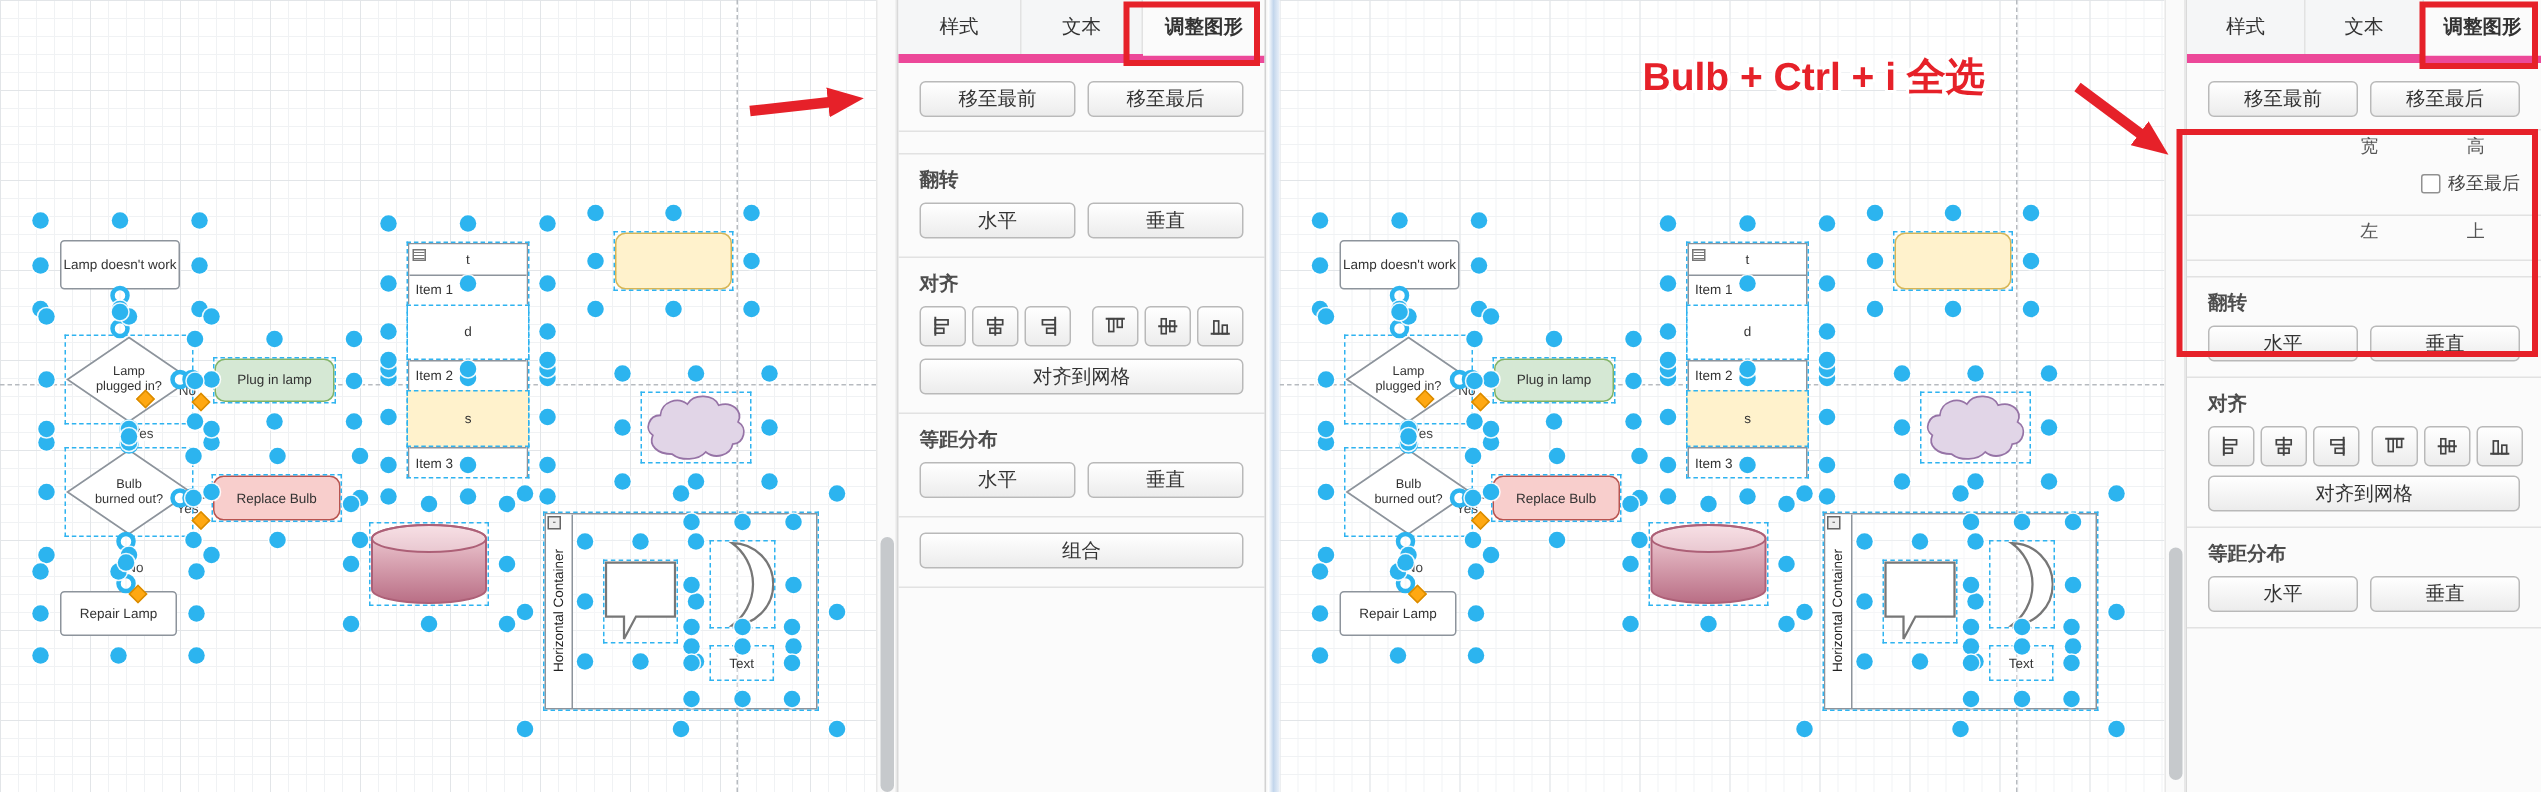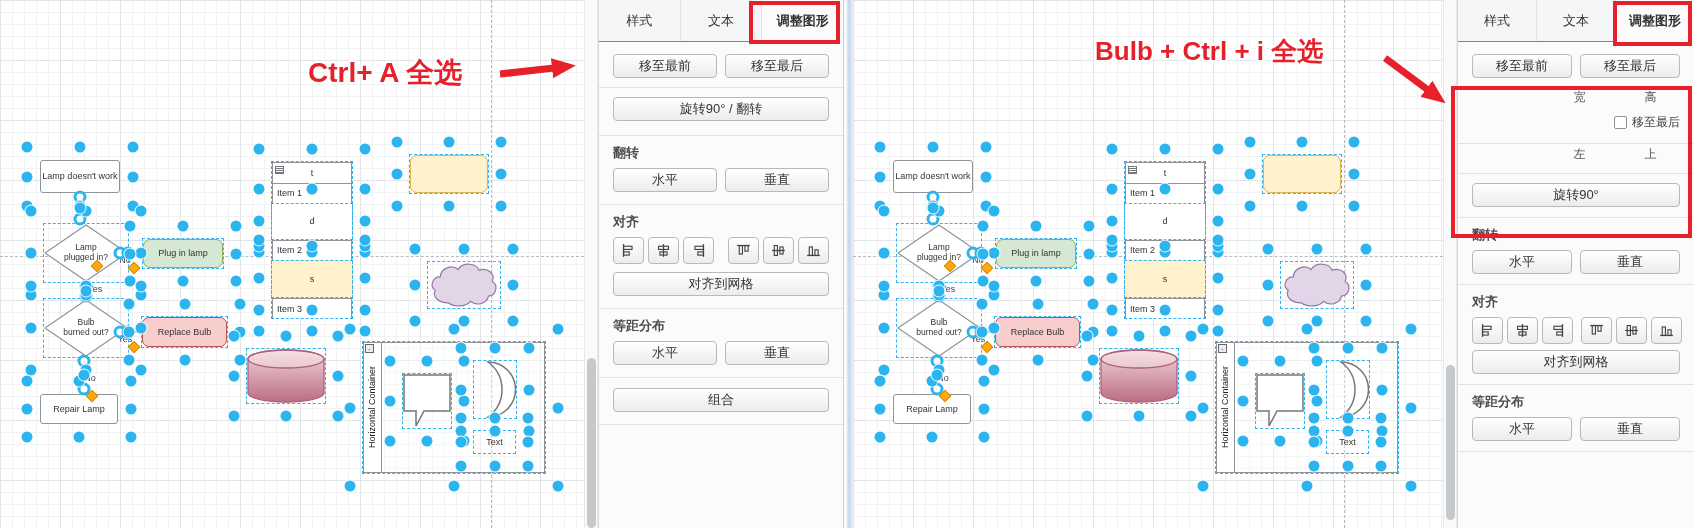--- a/index.html
+++ b/index.html
@@ -44,21 +44,21 @@
   
   .vscroll{position:absolute;top:0;bottom:0;width:14px;background:#fafafa;
            border-left:1px solid #e8e8e8;border-right:1px solid #e8e8e8;z-index:9;}
   .vthumb{position:absolute;left:2px;width:9px;border-radius:5px;background:#c6c9cc;}
   .strip{position:absolute;top:0;bottom:0;left:843px;width:10px;z-index:10;
          background:linear-gradient(90deg,#f4f4f4 0,#ffffff 18%,#c3d6ec 55%,#e9f0f9 100%);
          border-left:1px solid #d2d2d2;}
 
   
   .panel{position:absolute;top:0;bottom:0;background:#fbfbfb;border-left:1px solid #d9d9d9;z-index:9;}
-  .tabs{display:flex;height:42px;border-bottom:1px solid #ec4899;background:#f5f6f7;text-align:center;}
+  .tabs{display:flex;height:42px;border-bottom:6px solid #ec4899;background:#f5f6f7;text-align:center;}
   .tab{flex:1;display:flex;align-items:center;justify-content:center;font-size:13px;color:#333;
        border-right:1px solid #e2e2e2;}
   .tab:last-child{border-right:none;}
   .tab.active{background:#fbfbfb;font-weight:bold;position:relative;margin-bottom:-1px;
        border-bottom:1px solid #fbfbfb;}
   .pbtnrow{display:flex;gap:8px;margin:0 14px;}
   .pbtn{flex:1;height:24px;border:1px solid #b9b9b9;border-radius:4px;color:#333;font-size:13px;
         background:linear-gradient(#ffffff,#ececec);display:flex;align-items:center;justify-content:center;
         font-family:inherit;cursor:default;white-space:nowrap;}
   .phr{height:0;border-top:1px solid #e2e2e2;}
@@ -354,23 +354,20 @@
     <div class="tabs">
       <div class="tab">样式</div>
       <div class="tab">文本</div>
       <div class="tab active">调整图形</div>
     </div>
     <div class="pbtnrow" style="margin-top:12px">
       <button class="pbtn">移至最前</button>
       <button class="pbtn">移至最后</button>
     </div>
     <div class="phr" style="margin-top:9px"></div>
-    <div class="pbtnrow" style="margin-top:9px">
-      <button class="pbtn">旋转90° / 翻转</button>
-    </div>
     <div class="phr" style="margin-top:14px"></div>
     <div class="slabel">翻转</div>
     <div class="pbtnrow" style="margin-top:6px">
       <button class="pbtn">水平</button>
       <button class="pbtn">垂直</button>
     </div>
     <div class="phr" style="margin-top:12px"></div>
     <div class="slabel">对齐</div>
     <div class="iconrow">
         <button class="icobtn">
@@ -707,23 +704,20 @@
       <span>移至最后</span>
     </div>
     <div class="phr" style="margin-top:12px"></div>
     <div class="underlbls">
       <span class="sp"></span>
       <span class="ul" style="margin-left:auto">左</span>
       <span class="ul">上</span>
     </div>
     <div class="phr" style="margin-top:10px"></div>
 
-    <div class="pbtnrow" style="margin-top:9px">
-      <button class="pbtn">旋转90°</button>
-    </div>
     <div class="phr" style="margin-top:10px"></div>
     <div class="slabel">翻转</div>
     <div class="pbtnrow" style="margin-top:6px">
       <button class="pbtn">水平</button>
       <button class="pbtn">垂直</button>
     </div>
     <div class="phr" style="margin-top:10px"></div>
     <div class="slabel">对齐</div>
     <div class="iconrow">
         <button class="icobtn">
@@ -780,21 +774,20 @@
       <button class="pbtn">垂直</button>
     </div>
     <div class="phr" style="margin-top:10px"></div>
 
   </div>
 
   <div class="redbox" style="left:749px;top:1px;width:91px;height:43px"></div>
   <div class="redbox" style="left:1613px;top:1px;width:79px;height:45px"></div>
   <div class="redbox" style="left:1451px;top:86px;width:241px;height:152px"></div>
 
-  <div class="rednote" style="left:308px;top:54px;font-size:28px">Ctrl+ A 全选</div>
   <div class="rednote" style="left:1095px;top:34px;font-size:26px">Bulb + Ctrl + i 全选</div>
 
   <svg id="arrow-layer" width="1694" height="528">
     <defs>
       <marker id="ah" markerUnits="userSpaceOnUse" markerWidth="24" markerHeight="20" refX="2" refY="10" orient="auto">
         <path d="M0,0 L24,10 L0,20 Z" fill="#e62129"></path>
       </marker>
     </defs>
     <line x1="500" y1="74" x2="554" y2="68" stroke="#e62129" stroke-width="7" marker-end="url(#ah)"></line>
     <line x1="1385" y1="58" x2="1428" y2="90" stroke="#e62129" stroke-width="7" marker-end="url(#ah)"></line>

